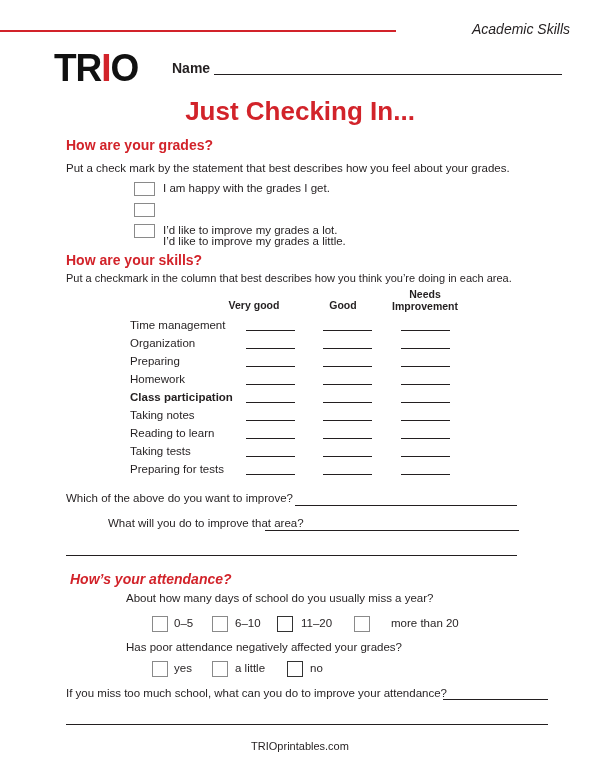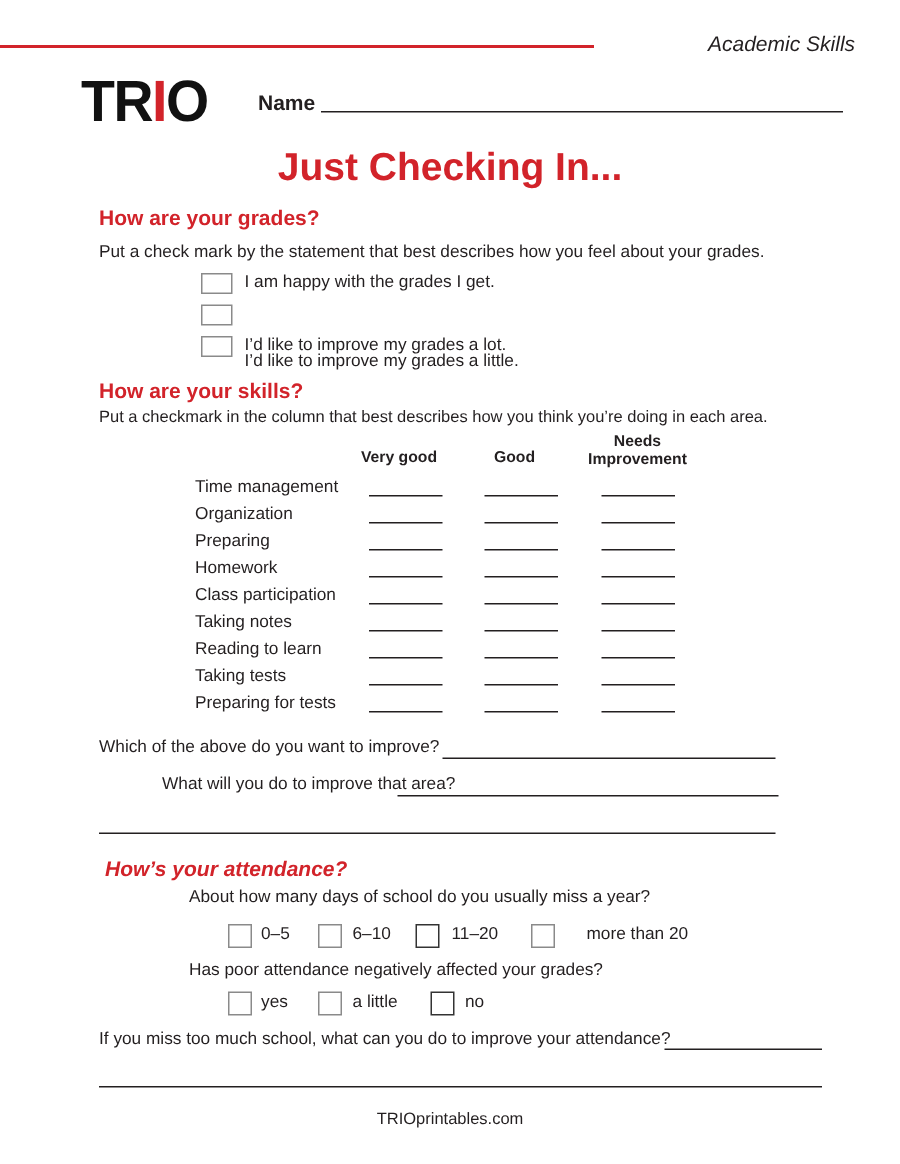--- a/index.html
+++ b/index.html
@@ -41,21 +41,21 @@
 <div class="abs cb" style="left:134px; top:182px;"></div>
 <div class="abs txt" style="left:163px; top:182px;">I am happy with the grades I get.</div>
 <div class="abs cb" style="left:134px; top:203px;"></div>
 <div class="abs txt" style="left:163px; top:208px;margin-top:27px;">I’d like to improve my grades a little.</div>
 <div class="abs cb" style="left:134px; top:224px;"></div>
 <div class="abs txt" style="left:163px; top:224px;">I’d like to improve my grades a lot.</div>
 
 <div class="abs section-h" style="left:66px; top:252px;">How are your skills?</div>
 <div class="abs txt" style="left:66px; top:272px; font-size:11px;">Put a checkmark in the column that best describes how you think you’re doing in each area.</div>
 
-<div class="abs col-h" style="left:231px; top:299px; width:70px;">Very good</div>
+<div class="abs col-h" style="left:219px; top:299px; width:70px;">Very good</div>
 <div class="abs col-h" style="left:313px; top:299px; width:60px;">Good</div>
 <div class="abs col-h" style="left:385px; top:288px; width:80px;">
   <div>Needs</div>
   <div>Improvement</div>
 </div>
 
 <div class="abs" style="left:130px; top:319px; width:330px;">
   <div style="position:relative; height:18px;">
     <span class="txt abs" style="left:0; top:0;">Time management</span>
     <div class="dash abs" style="left:116px; top:11px;"></div>
@@ -74,21 +74,21 @@
     <div class="dash abs" style="left:193px; top:11px;"></div>
     <div class="dash abs" style="left:271px; top:11px;"></div>
   </div>
   <div style="position:relative; height:18px;">
     <span class="txt abs" style="left:0; top:0;">Homework</span>
     <div class="dash abs" style="left:116px; top:11px;"></div>
     <div class="dash abs" style="left:193px; top:11px;"></div>
     <div class="dash abs" style="left:271px; top:11px;"></div>
   </div>
   <div style="position:relative; height:18px;">
-    <span class="txt abs" style="left:0; top:0;">Class participation</span>
+    <span class="txt abs" style="left:0; top:0;font-weight:bold;">Class participation</span>
     <div class="dash abs" style="left:116px; top:11px;"></div>
     <div class="dash abs" style="left:193px; top:11px;"></div>
     <div class="dash abs" style="left:271px; top:11px;"></div>
   </div>
   <div style="position:relative; height:18px;">
     <span class="txt abs" style="left:0; top:0;">Taking notes</span>
     <div class="dash abs" style="left:116px; top:11px;"></div>
     <div class="dash abs" style="left:193px; top:11px;"></div>
     <div class="dash abs" style="left:271px; top:11px;"></div>
   </div>

